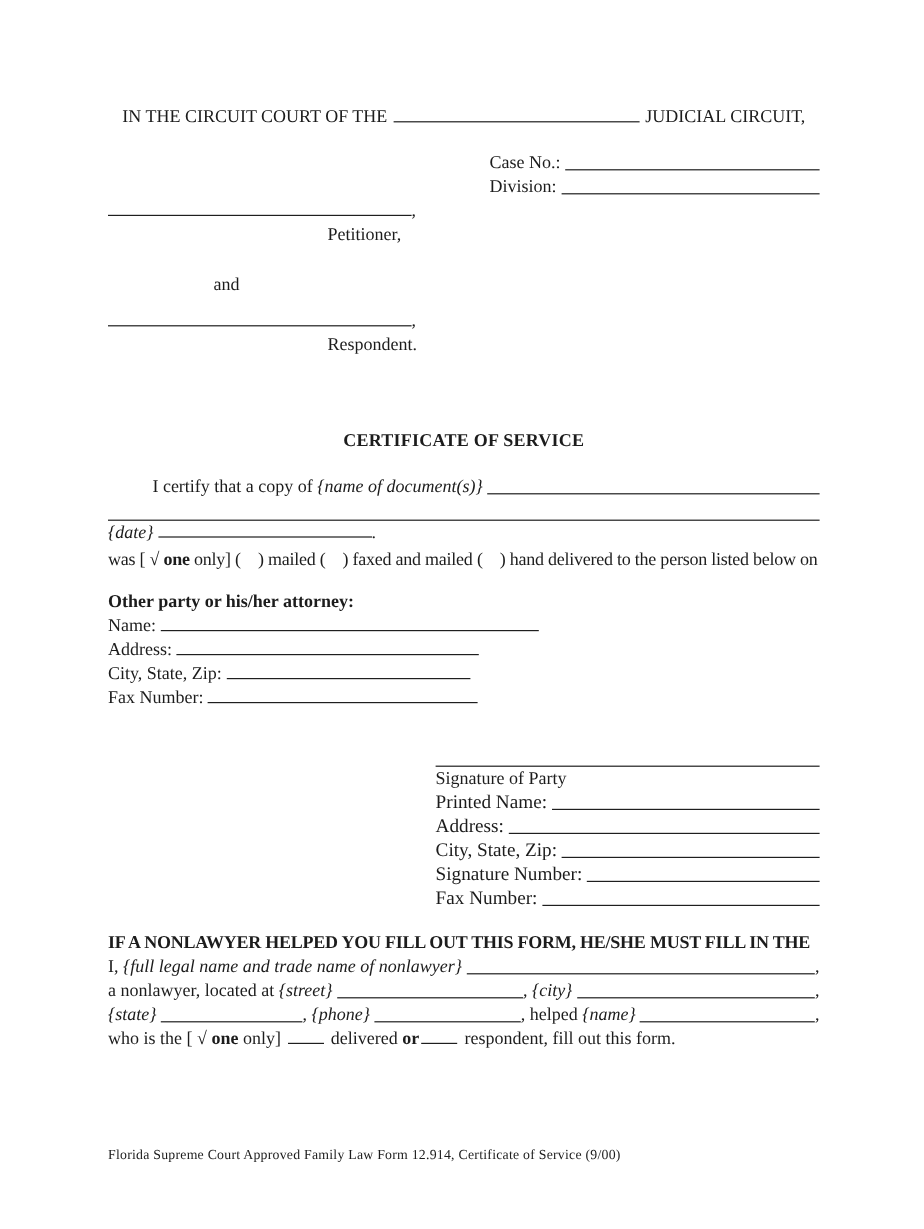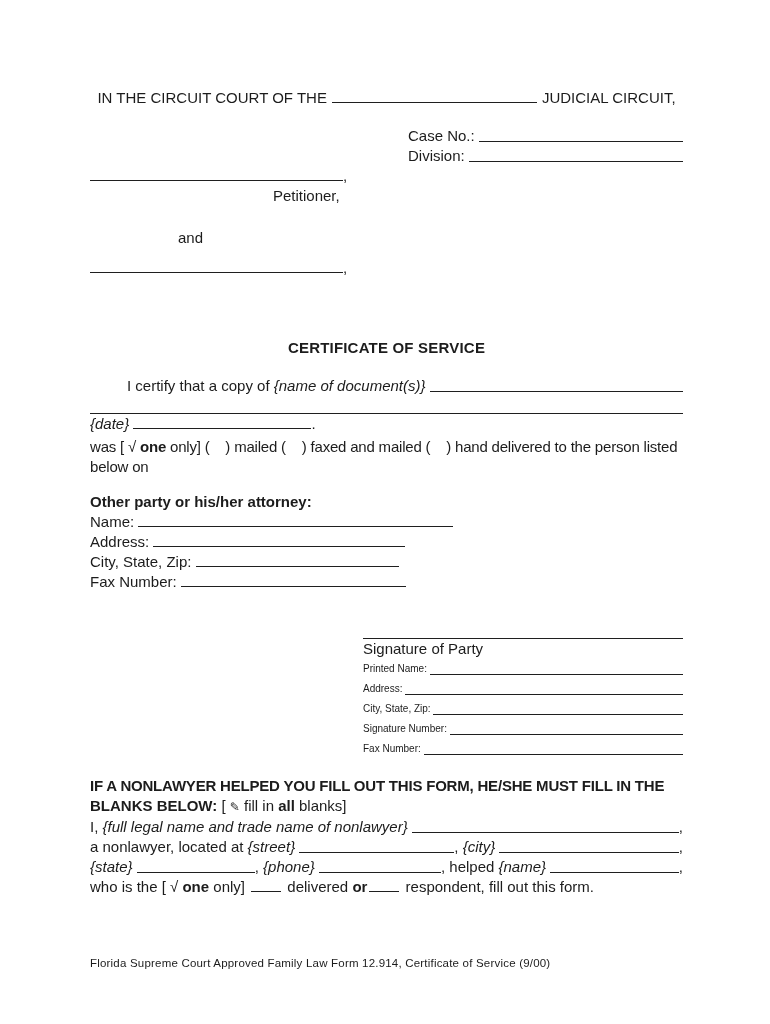--- a/index.html
+++ b/index.html
@@ -1,20 +1,20 @@
 <!DOCTYPE html>
 <html><head>
 <meta charset="utf-8">
 <style>
   html,body { margin:0; padding:0; background:#ffffff; }
   .page {
     position:relative;
     width:770px; height:1024px;
     background:#ffffff;
-    font-family:Liberation Sans, sans-serif;
+    font-family:Liberation Serif, serif;
     font-size:15px; line-height:20px;
     color:#1c1c1c;
     box-sizing:border-box;
     padding:88px 87px 0 90px;
     overflow:hidden;
   }
   .content { width:593px; }
   .line { min-height:20px; }
   .pre { white-space:pre-wrap; }
   .flexline { display:flex; align-items:baseline;justify-content:center; }
@@ -50,21 +50,21 @@
   .caption-label { margin-left:183px; }
   .and-line { margin-left:88px; margin-top:22px; }
   .resp-line { margin-top:10px; }
   .title-line { margin-top:60px; letter-spacing:0.2px; }
   .certify-line { margin-top:18px; }
   .indent { display:inline-block; width:37px; }
   .fullrule { margin-top:17px; }
   .was-line { margin-top:3px; }
   .otherparty { margin-top:15px; }
   .sigblock { margin-left:273px; margin-top:46px; width:320px; }
-  .sigblock .small { font-size:10px; line-height:19px; }
+  .sigblock .small { font-size:16px; line-height:19px; }
   .sigline-top { margin-bottom:0; }
   .signame { line-height:20px; }
   .nonlawyer { margin-top:17px; }
   .footer {
     position:absolute; left:90px; top:956px;
     font-size:11.5px; line-height:15px; letter-spacing:0.2px;
   }
   .pencil { font-size:12px; }
 </style>
 </head>
@@ -83,20 +83,21 @@
       <div class="line flexline">
           <span>Division: </span>
           <span class="blank fill"></span>
         </div>
     </div>
 
     <div class="line pre"><span class="blank w-cap"></span><span>,</span></div>
     <div class="line caption-label">Petitioner,</div>
     <div class="line and-line">and</div>
     <div class="line pre resp-line"><span class="blank w-cap"></span><span>,</span></div>
+    <div class="line caption-label">Respondent.</div>
 
     <div class="line center bold title-line">CERTIFICATE OF SERVICE</div>
 
     <div class="line flexline certify-line">
         <span class="indent"></span>
         <span>I certify that a copy of </span>
         <i class="it">{name of document(s)} </i>
         <span class="blank fill"></span>
       </div>
     <div class="rule fullrule"></div>
@@ -131,21 +132,20 @@
           <span class="blank fill"></span>
         </div>
       <div class="line flexline small">
           <span>Fax Number: </span>
           <span class="blank fill"></span>
         </div>
     </div>
 
     <div class="nonlawyer">
       <div class="line bold tight">IF A NONLAWYER HELPED YOU FILL OUT THIS FORM, HE/SHE MUST FILL IN THE</div>
-      <div class="line pre"><b>BLANKS BELOW:</b><span> [ </span><span class="pencil">✎</span><span> fill in </span><b>all</b><span> blanks]</span></div>
       <div class="line flexline">
           <span>I, </span>
           <i class="it">{full legal name and trade name of nonlawyer} </i>
           <span class="blank fill"></span>
           <span>,</span>
         </div>
       <div class="line flexline">
           <span>a nonlawyer, located at </span>
           <i class="it">{street} </i>
           <span class="blank w-street"></span>

